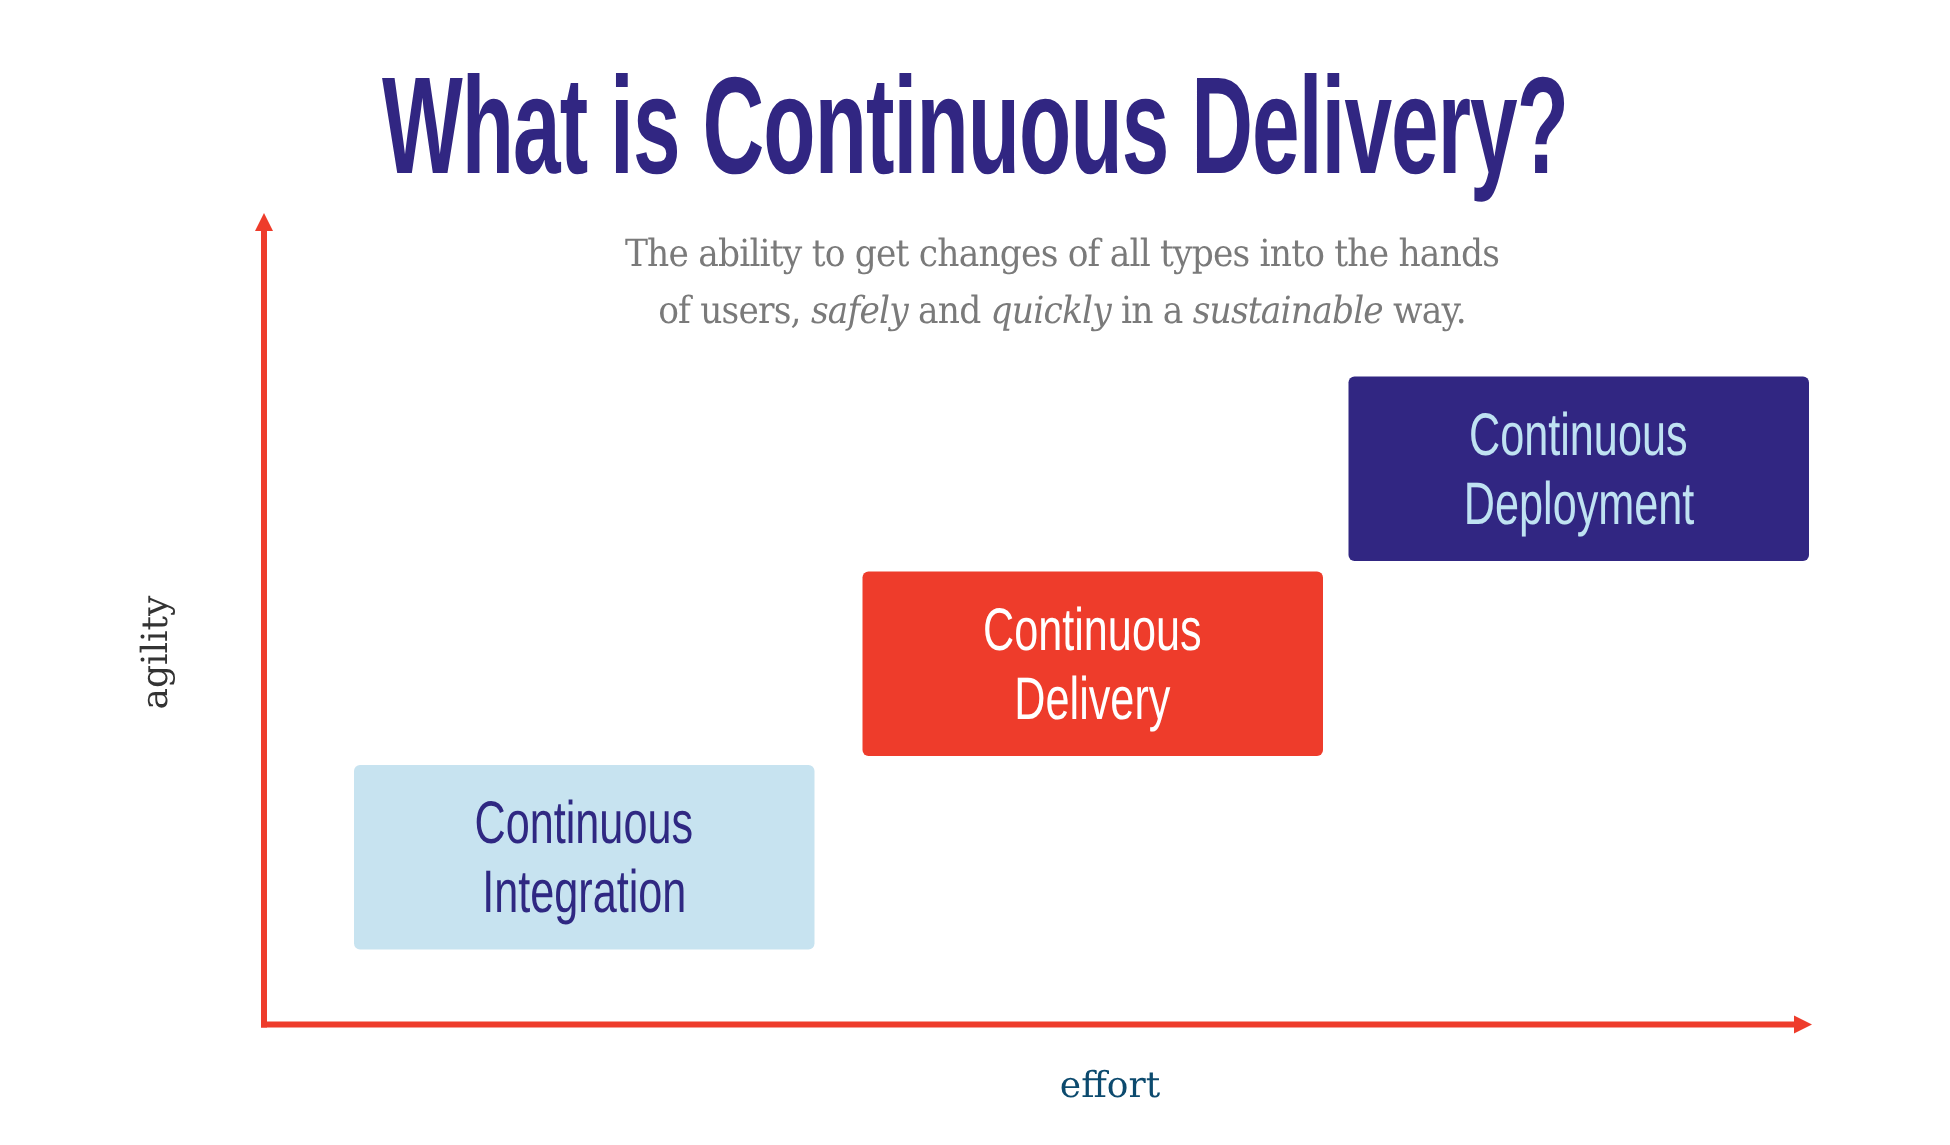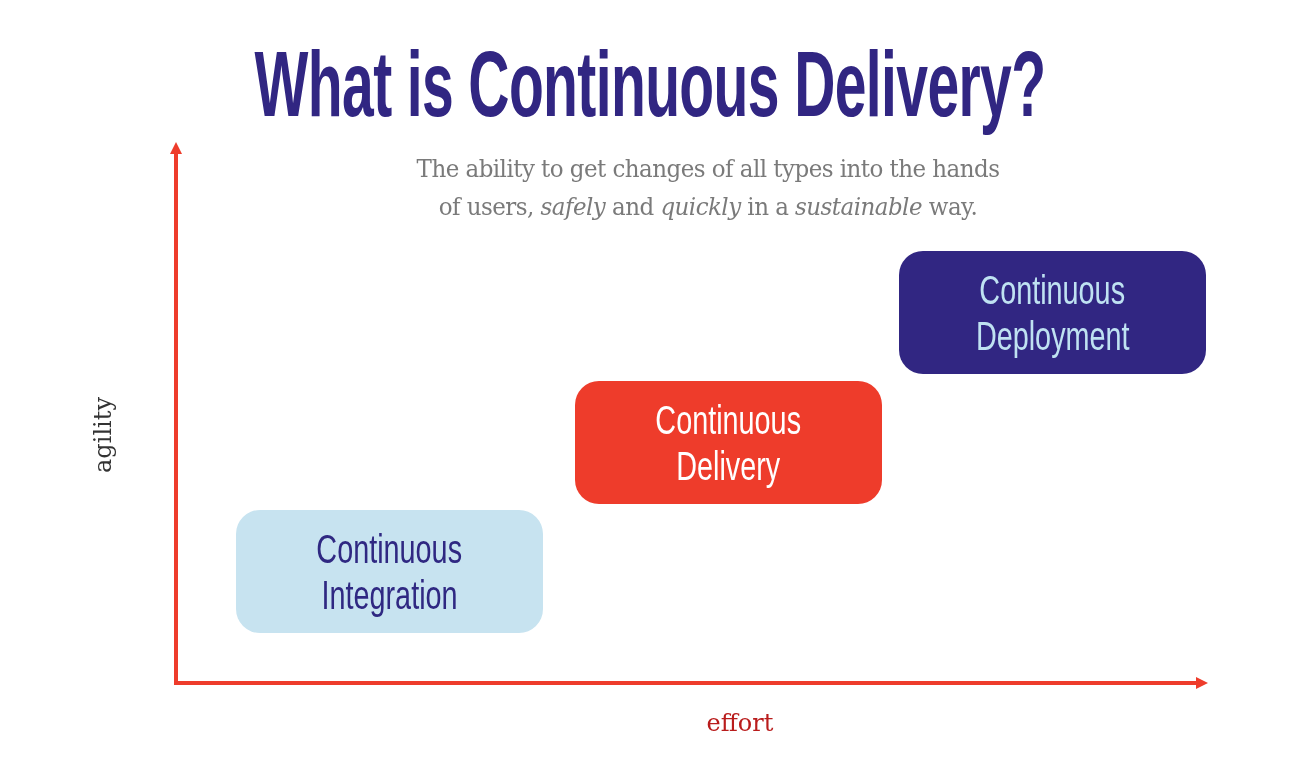--- a/index.html
+++ b/index.html
@@ -97,21 +97,21 @@
       width: 200px;
       text-align: center;
       font-family: "DejaVu Serif", serif;
       font-size: 24px;
       line-height: 30px;
     }
     .box {
       position: absolute;
       width: 307px;
       height: 123px;
-      border-radius: 24px;
+      border-radius: 4px;
       display: flex;
       flex-direction: column;
       align-items: center;
       justify-content: center;
     }
     .box-line {
       font-family: "Liberation Sans", sans-serif;
       font-size: 40px;
       line-height: 46px;
       transform: scaleX(0.72);
@@ -127,21 +127,21 @@
   <div>The ability to get changes of all types into the hands</div>
   <div><span>of users, </span><em>safely</em><span> and </span><em>quickly</em><span> in a </span><em>sustainable</em><span> way.</span></div>
 </div>
 
 <div class="axis-v" style="background: rgb(238, 60, 43);"></div>
 <div class="arrow-up" style="border-bottom: 12px solid rgb(238, 60, 43);"></div>
 <div class="axis-h" style="background: rgb(238, 60, 43);"></div>
 <div class="arrow-right" style="border-left: 12px solid rgb(238, 60, 43);"></div>
 
 <div class="ylabel" style="color: rgb(51, 51, 51);">agility</div>
-<div class="xlabel" style="color: #b91c1c;">effort</div>
+<div class="xlabel" style="color: #0c4a6e;">effort</div>
 
 <div class="box" id="box-ci" style="left: 236px; top: 510px; background: rgb(199, 227, 240); color: rgb(47, 40, 130);">
   <div class="box-line">Continuous</div>
   <div class="box-line">Integration</div>
 </div>
 
 <div class="box" id="box-cd" style="left: 575px; top: 381px; background: rgb(238, 60, 43); color: rgb(255, 255, 255);">
   <div class="box-line">Continuous</div>
   <div class="box-line">Delivery</div>
 </div>

